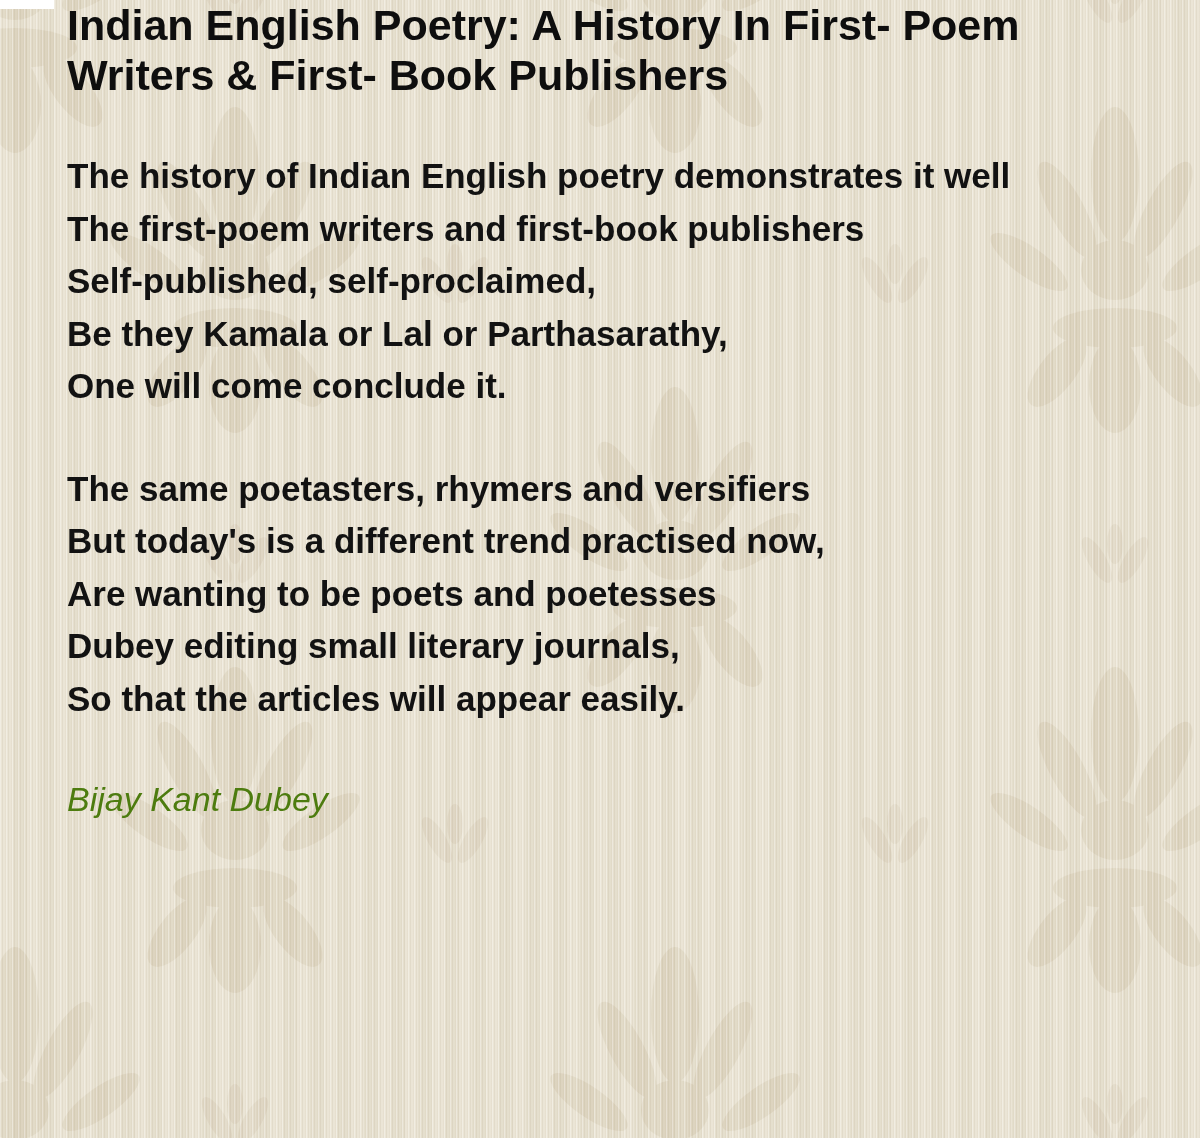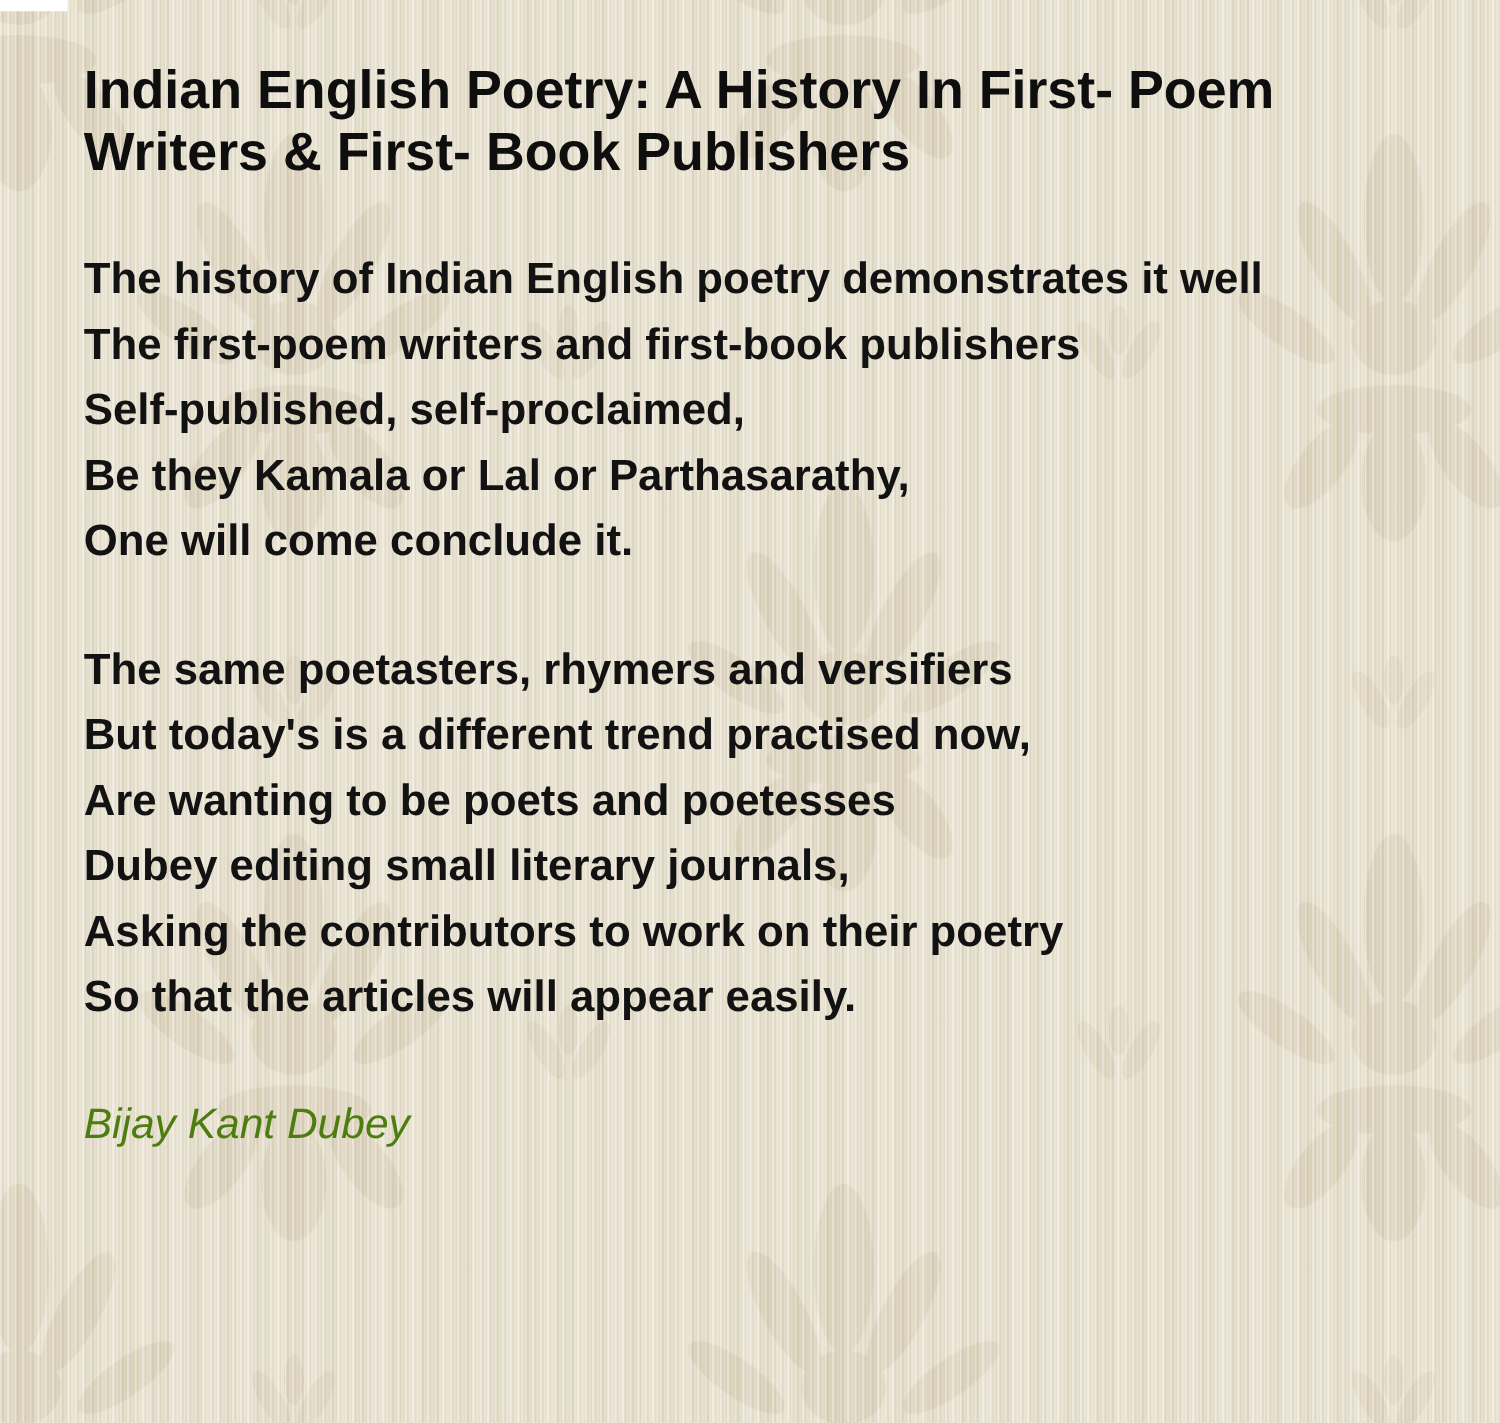--- a/index.html
+++ b/index.html
@@ -35,21 +35,20 @@
   .white-artifact {
     position: absolute; left: 0; top: 0;
     width: 54px; height: 9px;
     background: #FFFFFF;
   }
   .content {
     position: absolute; left: 67px; top: 0; right: 0;
   }
   .title {
     margin: 0;
-    padding-top: 47px;
     font-size: 43px;
     line-height: 50px;
     font-weight: bold;
     color: #0E0E0E;
   }
   .title-line { display: block; white-space: nowrap; }
   .stanza { margin: 0; padding: 0; }
   .stanza-1 { margin-top: 50px; }
   .stanza-2 { margin-top: 50px; }
   .poem-line {
@@ -134,20 +133,19 @@
       <div class="poem-line">Self-published, self-proclaimed,</div>
       <div class="poem-line">Be they Kamala or Lal or Parthasarathy,</div>
       <div class="poem-line">One will come conclude it.</div>
     </section>
 
     <section class="stanza stanza-2">
       <div class="poem-line">The same poetasters, rhymers and versifiers</div>
       <div class="poem-line">But today's is a different trend practised now,</div>
       <div class="poem-line">Are wanting to be poets and poetesses</div>
       <div class="poem-line">Dubey editing small literary journals,</div>
-      <div class="poem-line">Asking the contributors to work on their poetry</div>
       <div class="poem-line">So that the articles will appear easily.</div>
     </section>
 
     <div class="author">Bijay Kant Dubey</div>
 
   </main>
 </div>
 
 </body></html>

